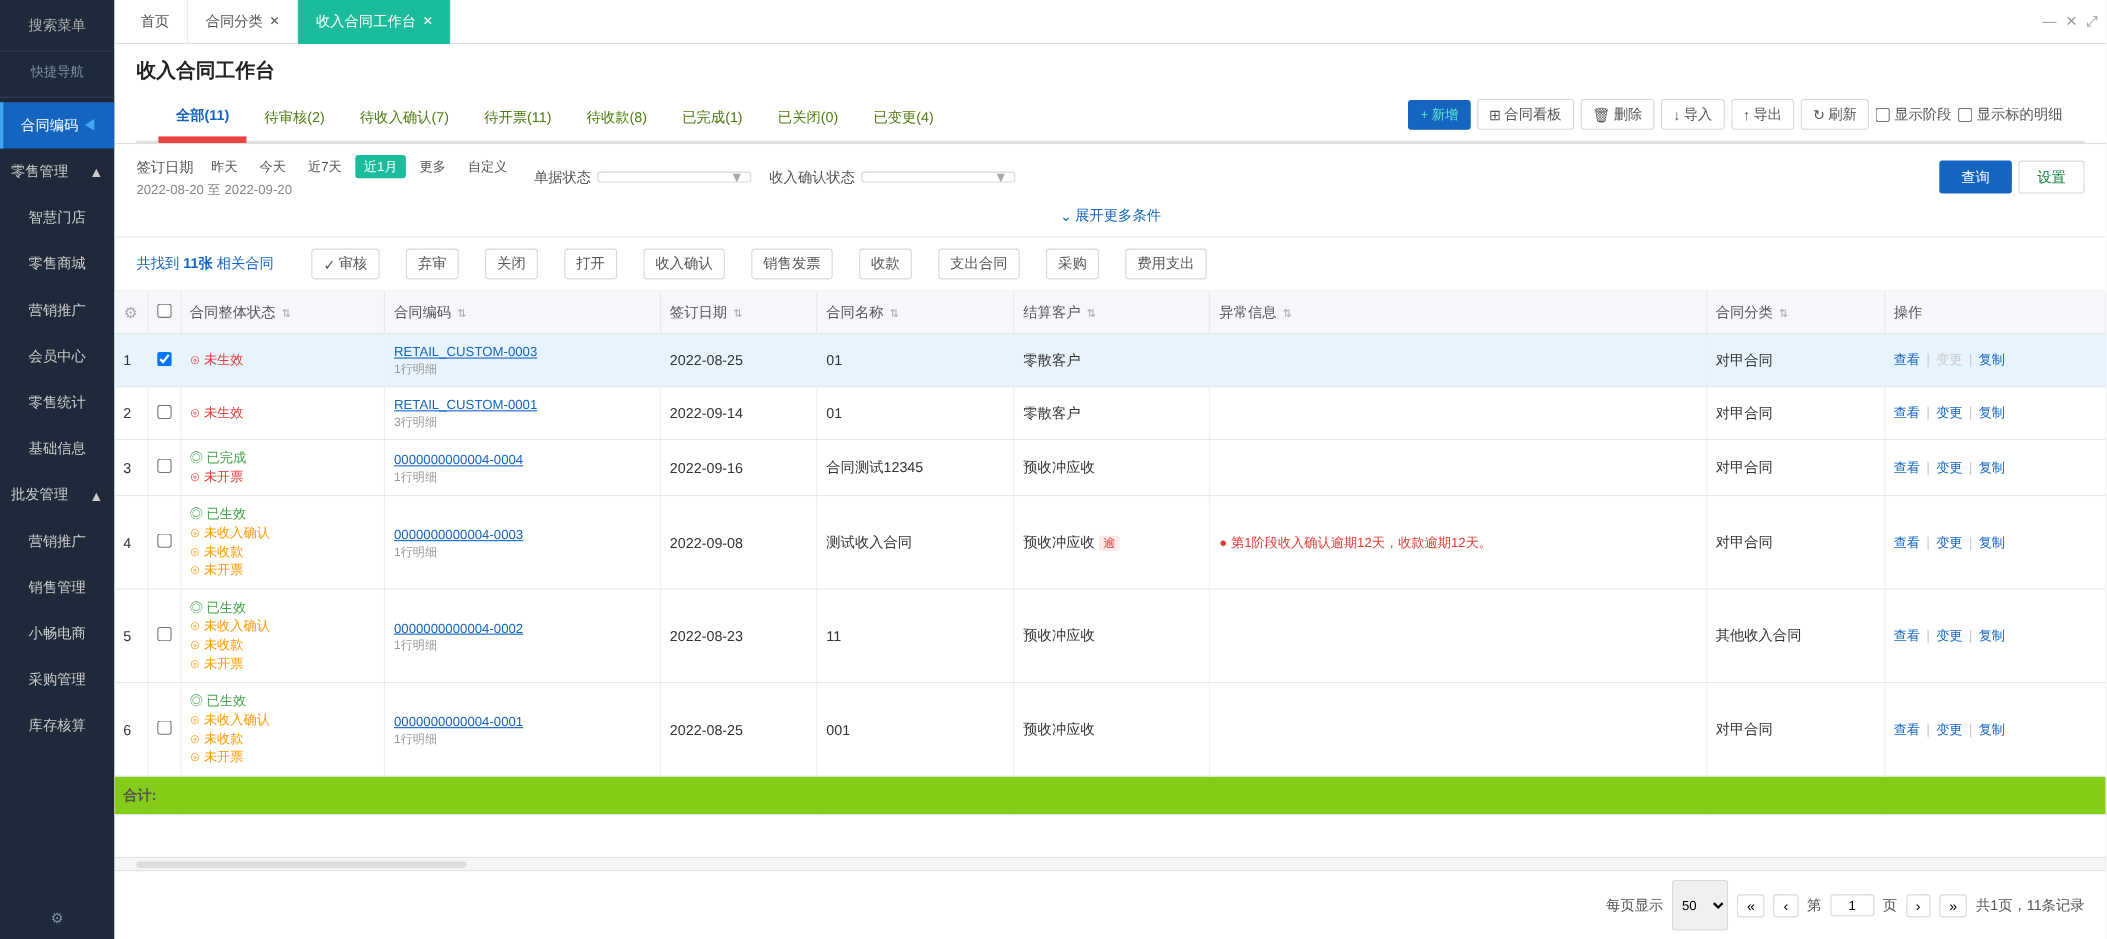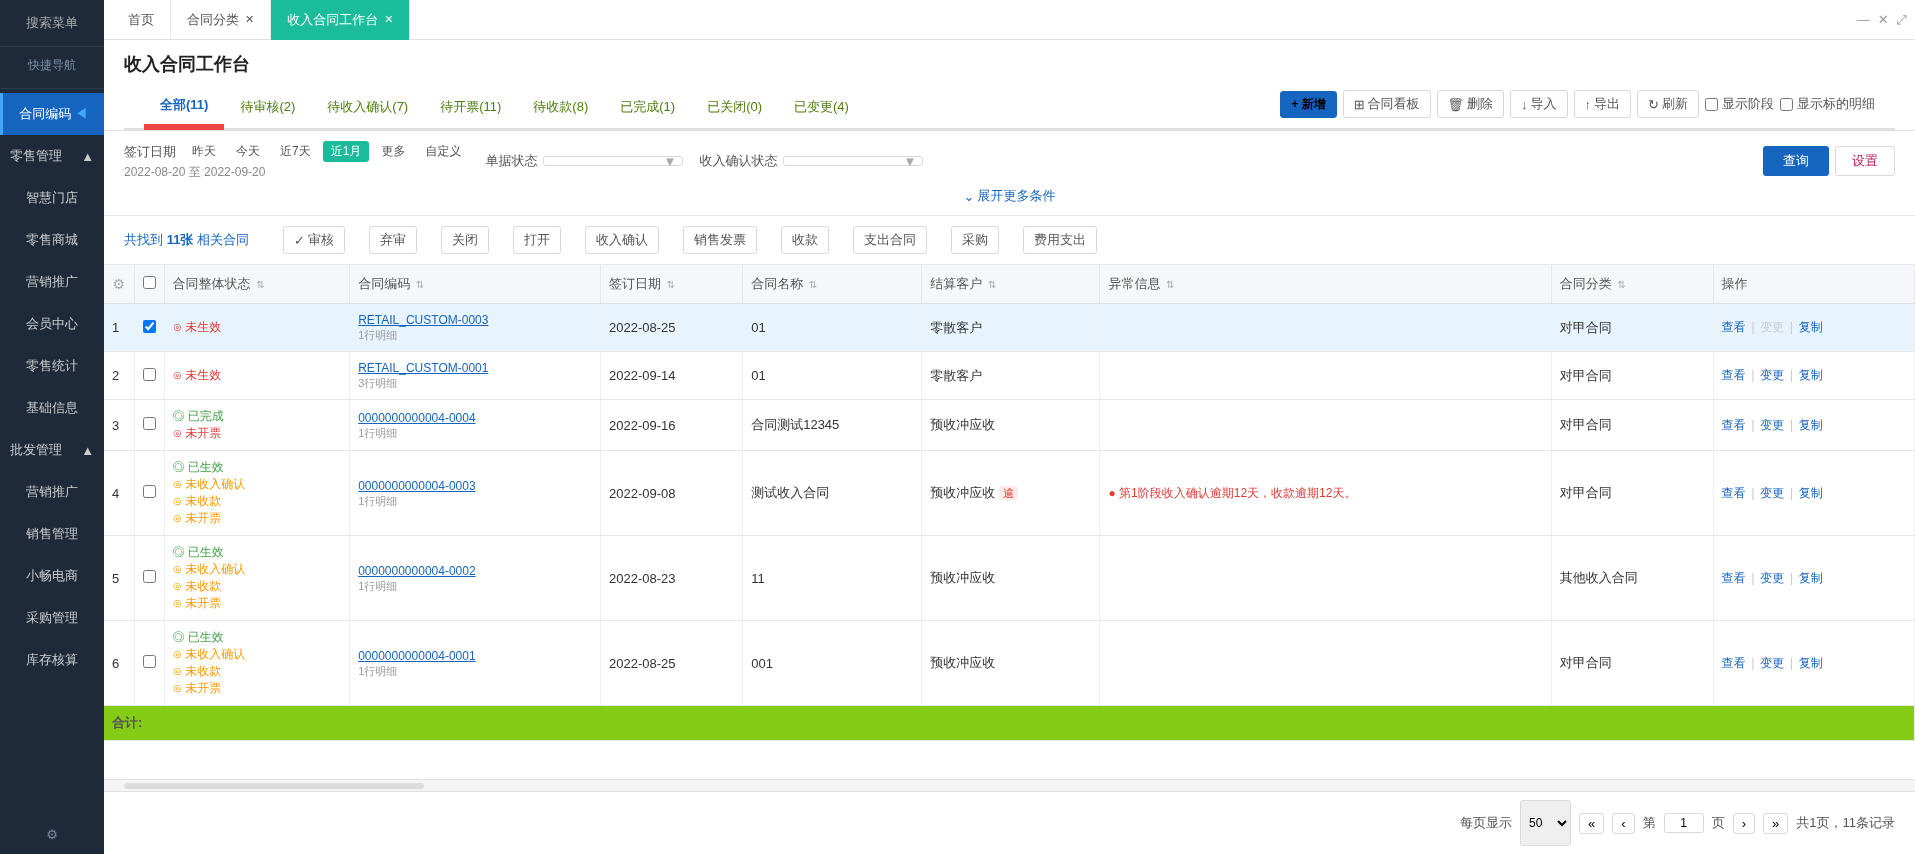--- a/index.html
+++ b/index.html
@@ -22,41 +22,41 @@
     .tabbar { background: #fff; display: flex; align-items: center; border-bottom: 1px solid #e0e0e0; height: 40px; padding: 0 8px; }
     .tab { padding: 0 16px; height: 40px; display: flex; align-items: center; cursor: pointer; color: #555; font-size: 13px; border-right: 1px solid #e8e8e8; }
     .tab.active { background: #1abc9c; color: #fff; }
     .tab .close-btn { margin-left: 6px; font-size: 11px; cursor: pointer; }
     .tabbar-right { margin-left: auto; display: flex; align-items: center; gap: 8px; color: #999; font-size: 14px; }
 
     
     .page-header { background: #fff; padding: 12px 20px 0 20px; border-bottom: 1px solid #e0e0e0; }
     .page-title { font-size: 18px; font-weight: bold; color: #222; margin-bottom: 10px; }
     .toolbar-btn { display: flex; align-items: center; gap: 3px; padding: 4px 10px; border: 1px solid #d9d9d9; border-radius: 3px; cursor: pointer; background: #fff; color: #555; font-size: 12px; }
-    .toolbar-btn.primary { background: #1565c0; color: #000000; border-color: #1565c0; font-weight: bold; }
+    .toolbar-btn.primary { background: #1565c0; color: #5eead4; border-color: #1565c0; }
     .checkbox-label { display: flex; align-items: center; gap: 4px; font-size: 12px; color: #555; }
 
     
     .sub-tabs { display: flex; align-items: center; gap: 0; padding: 0 20px; background: #fff; border-bottom: 2px solid #e0e0e0; }
     .sub-tab { padding: 10px 16px; cursor: pointer; color: #4d7c0f; font-size: 13px; border-bottom: 2px solid transparent; margin-bottom: -2px; }
     .sub-tab.active { color: #1565c0; border-bottom: 6px solid #ef4444; font-weight: bold; }
 
     
     .filter-area { background: #fff; padding: 10px 20px; border-bottom: 1px solid #e8e8e8; }
     .filter-row { display: flex; align-items: center; gap: 16px; flex-wrap: wrap; }
     .filter-label { color: #555; font-size: 13px; }
     .filter-date-options { display: flex; align-items: center; gap: 4px; }
     .date-option { padding: 2px 8px; cursor: pointer; color: #555; font-size: 12px; border-radius: 3px; }
     .date-option.active { background: #1abc9c; color: #fff; border-radius: 3px; }
     .date-range { color: #888; font-size: 12px; margin-top: 2px; }
     .filter-select { display: flex; align-items: center; gap: 6px; }
     .select-box { border: 1px solid #d9d9d9; border-radius: 3px; padding: 4px 24px 4px 8px; font-size: 12px; color: #555; background: #fff; position: relative; min-width: 140px; cursor: pointer; }
     .expand-btn { display: flex; align-items: center; gap: 3px; color: #1565c0; cursor: pointer; font-size: 12px; }
     .btn-query { background: #1565c0; color: #fff; border: none; border-radius: 3px; padding: 5px 20px; cursor: pointer; font-size: 13px; }
-    .btn-setting { background: #fff; color: #be185d; border: 1px solid #d9d9d9; border-radius: 3px; padding: 5px 16px; cursor: pointer; font-size: 13px; }
+    .btn-setting { background: #fff; color: #15803d; border: 1px solid #d9d9d9; border-radius: 3px; padding: 5px 16px; cursor: pointer; font-size: 13px; }
 
     
     .action-bar { background: #fff; padding: 8px 20px; display: flex; align-items: center; gap: 20px; border-bottom: 1px solid #e8e8e8; flex-wrap: wrap; }
     .count-text { color: #333; font-size: 13px; margin-right: 12px; }
     .count-text span { color: #1565c0; }
     .action-btn { display: flex; align-items: center; gap: 3px; padding: 4px 10px; border: 1px solid #d9d9d9; border-radius: 3px; cursor: pointer; background: #fff; color: #555; font-size: 12px; margin: 2px; }
 
     
     .table-container { flex: 1; overflow: auto; background: #fff; margin: 0; }
     table { width: 100%; border-collapse: collapse; font-size: 12px; }

